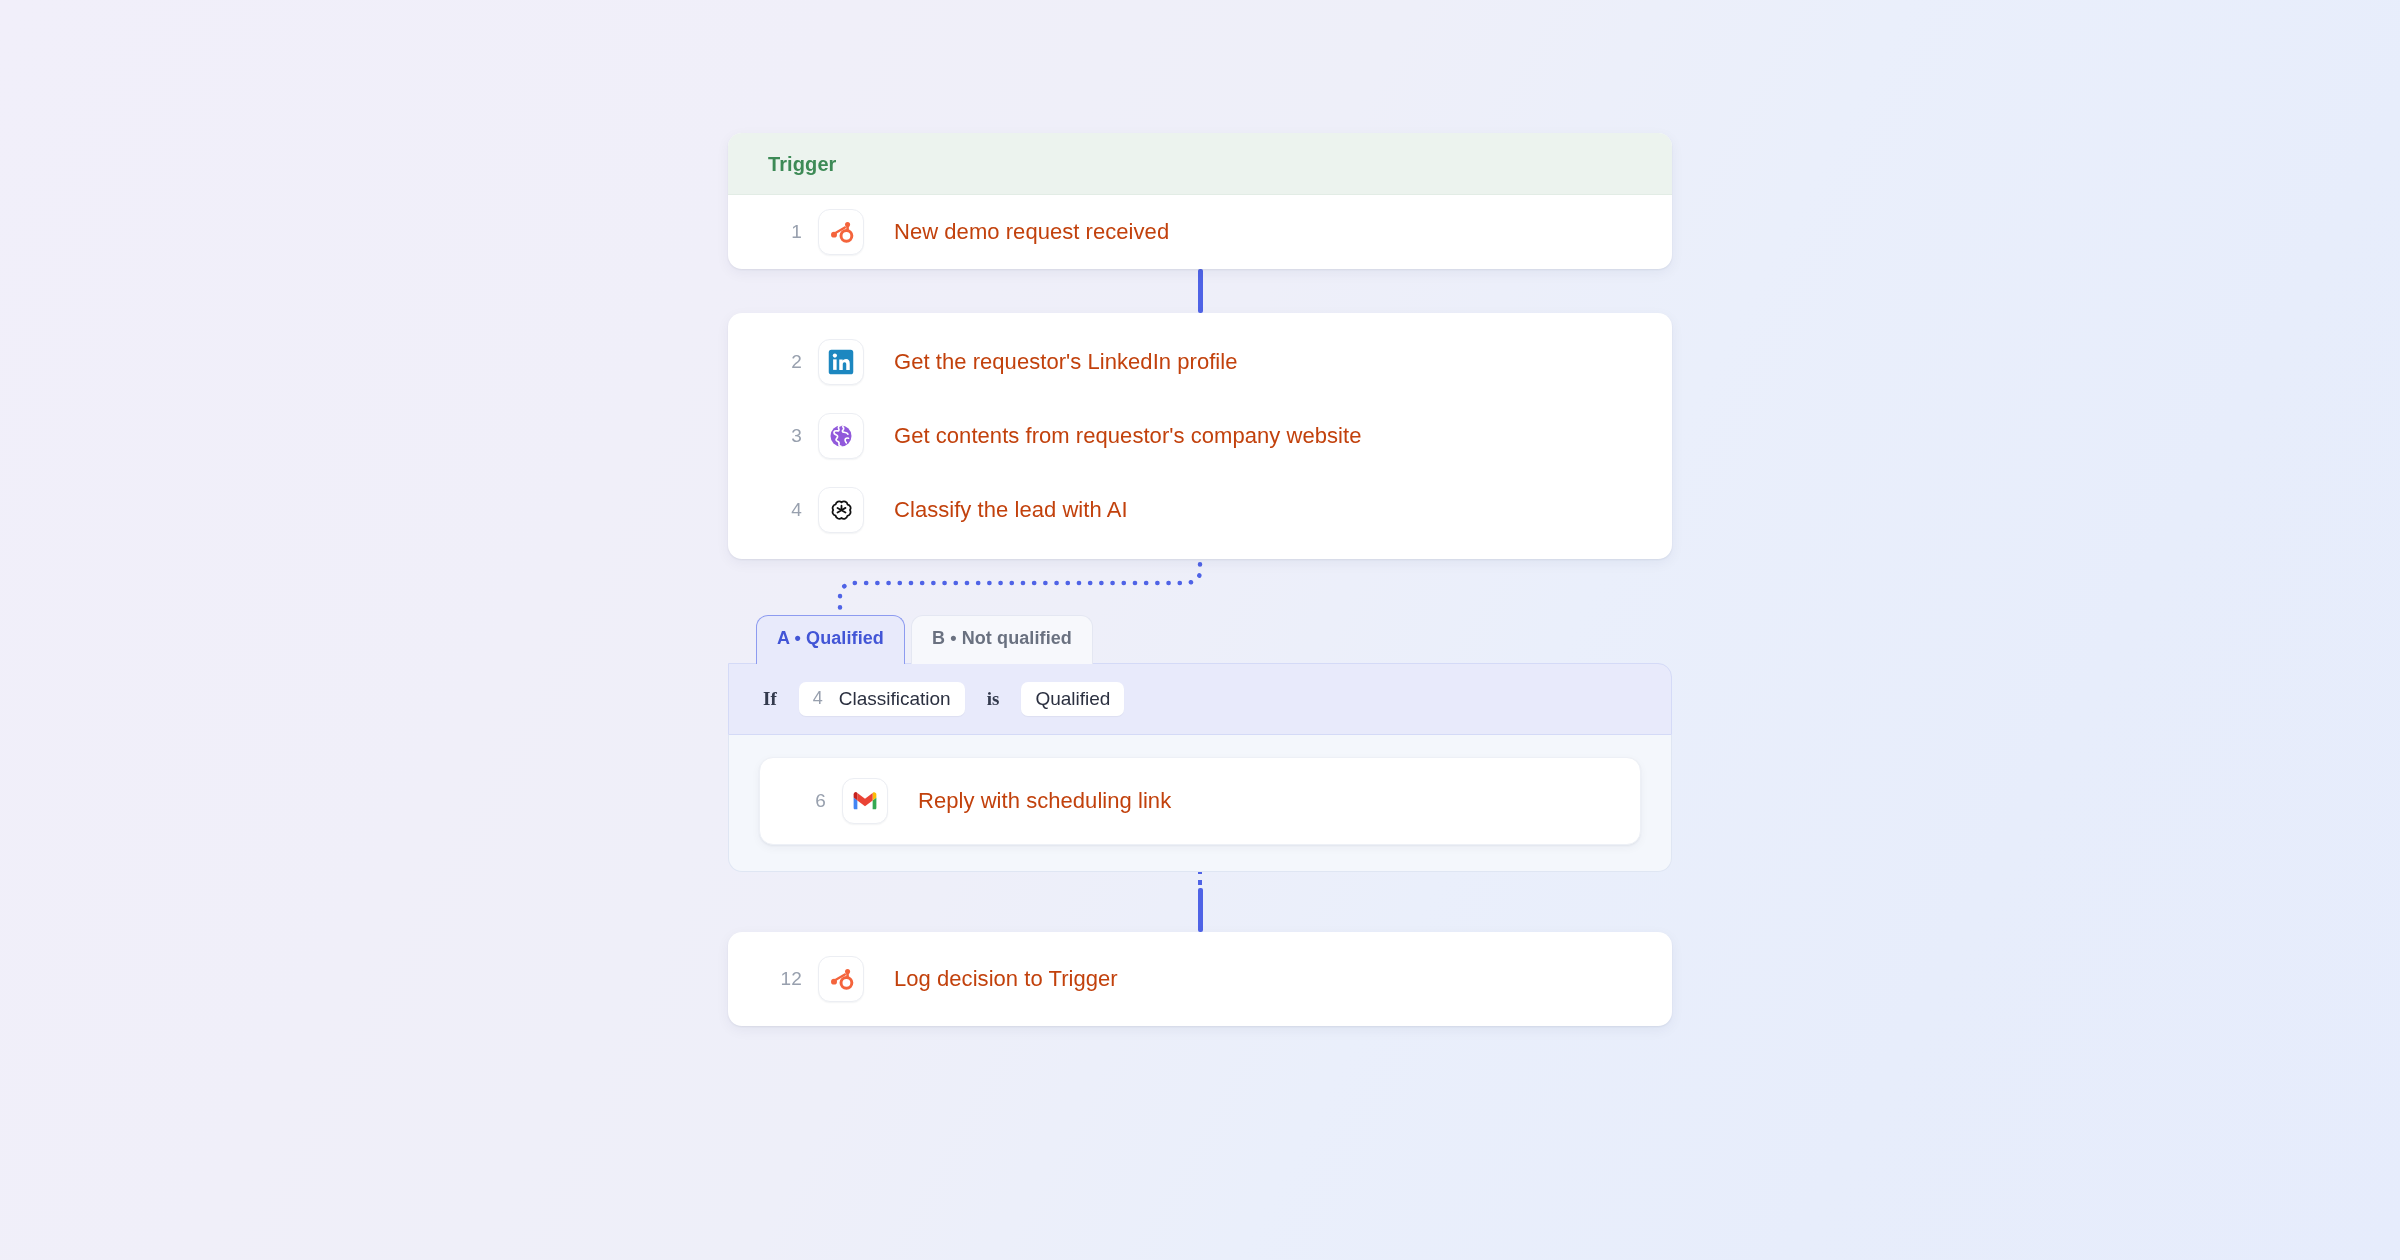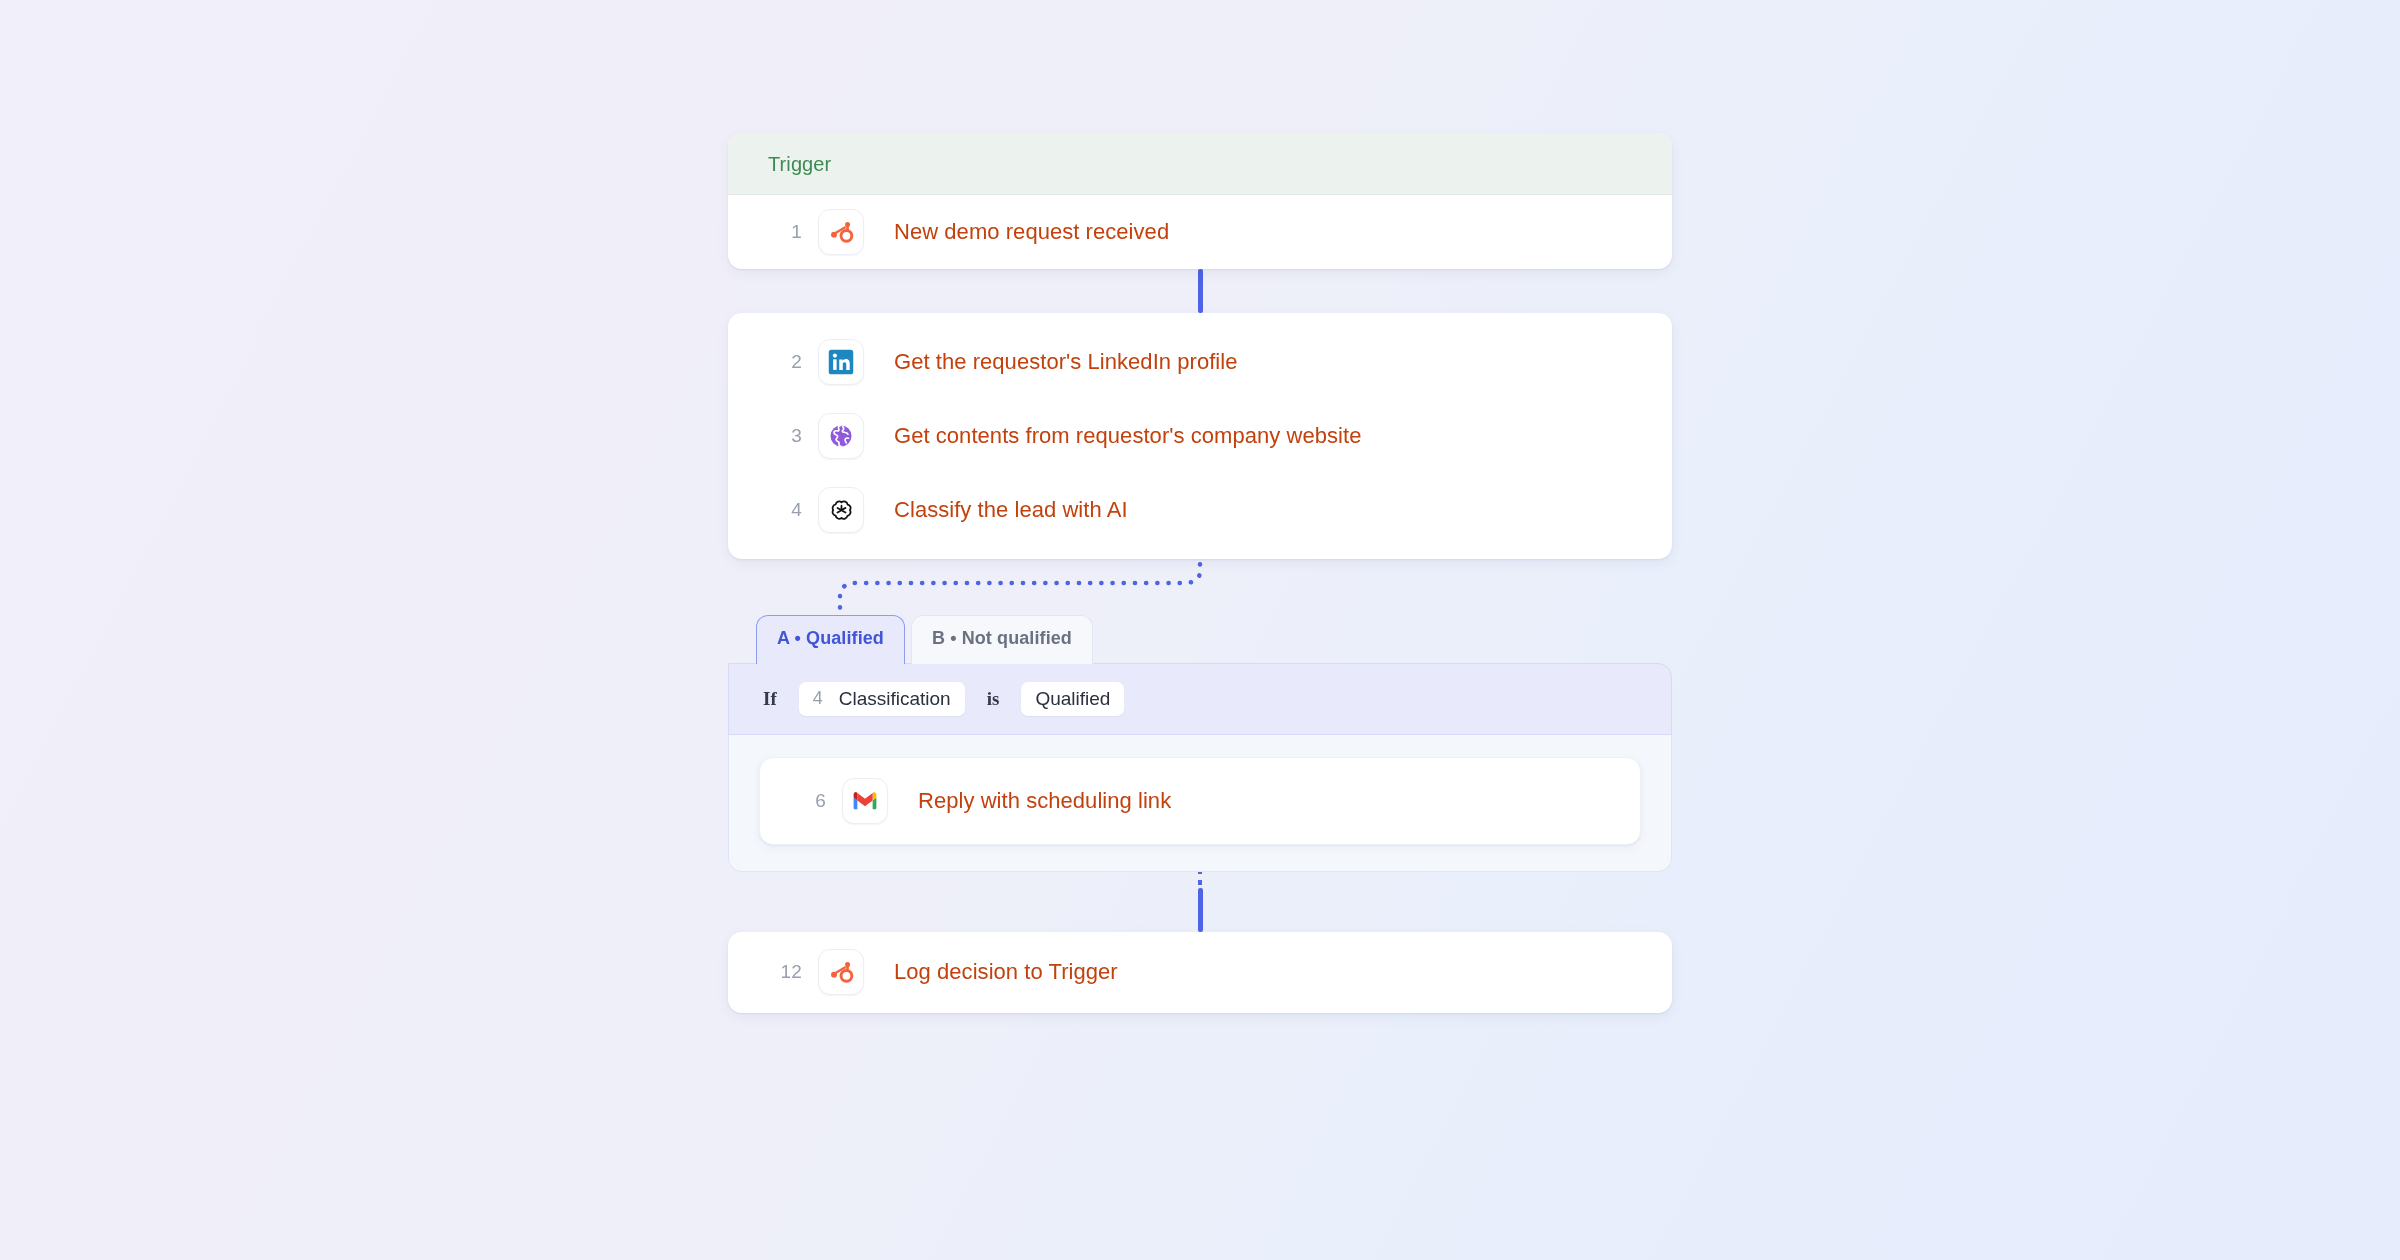--- a/index.html
+++ b/index.html
@@ -45,21 +45,21 @@
 
   
   .trigger-header {
     background: #ecf3ee;
     padding: 20px 40px 18px 40px;
     border-bottom: 1px solid #e2ece5;
   }
   .trigger-header .label {
     color: #3d8a56;
     font-size: 20px;
-    font-weight: 400;
+    font-weight: 700;
     letter-spacing: .1px;
   }
 
   
   .step {
     display: flex;
     align-items: center;
     padding: 0 40px;
     height: 74px;
   }
@@ -350,21 +350,21 @@
       </div>
     </div>
   </div>
 
   <div class="gap-2">
     <div class="conn-dotted"></div>
     <div class="conn-solid"></div>
   </div>
 
   <div class="card">
-    <div class="step" style="height:81px">
+    <div class="step" style="height:94px">
       <span class="step-num">12</span>
       <span class="step-icon">
         <svg width="28" height="28" viewBox="0 0 32 32">
           <g fill="#f4643c">
             <circle cx="8" cy="19" r="3.4"></circle>
             <circle cx="23.5" cy="7.5" r="2.9"></circle>
             <rect x="22" y="9.5" width="3" height="5.5" rx="1.4"></rect>
             <path d="M9.6 17.2 L21.4 10.2" stroke="#f4643c" stroke-width="2.6" fill="none"></path>
             <circle cx="22.2" cy="20.4" r="6.2" fill="none" stroke="#f4643c" stroke-width="3.4"></circle>
           </g>

